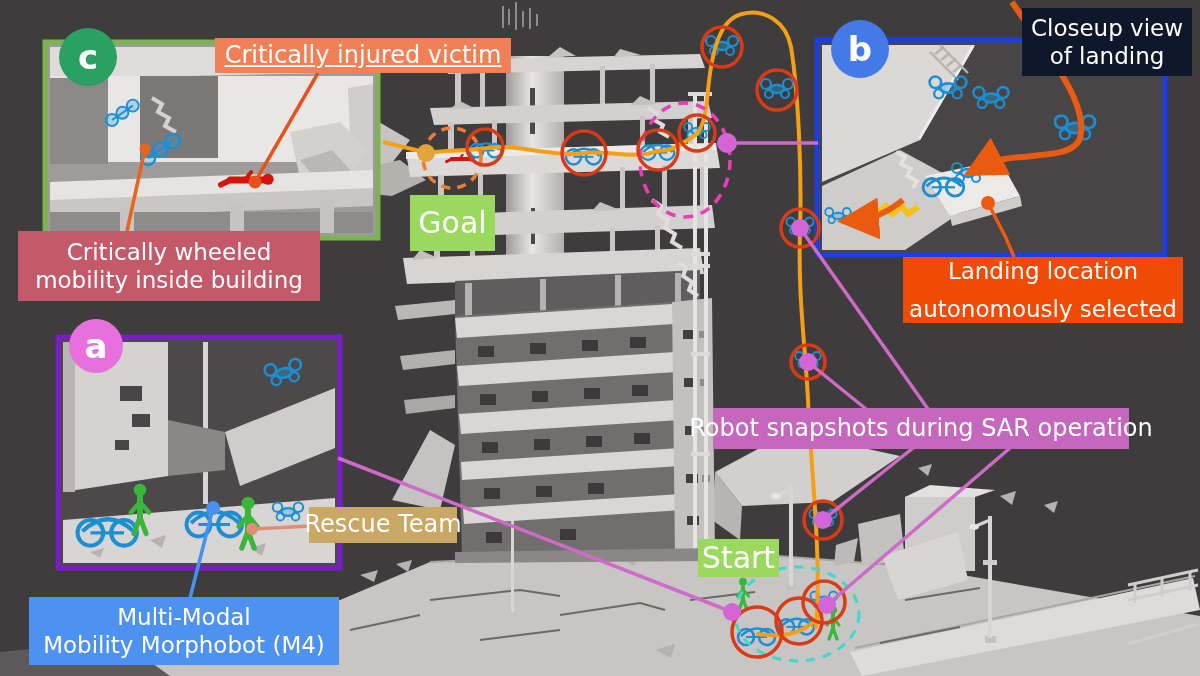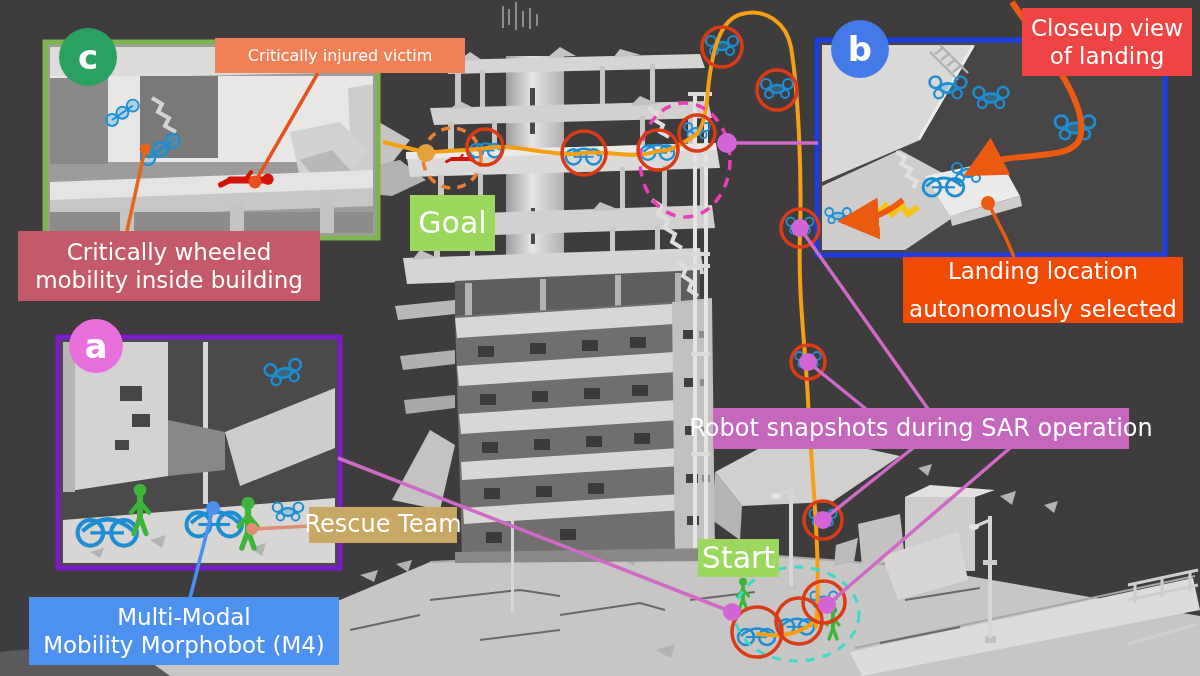--- a/index.html
+++ b/index.html
@@ -12,22 +12,22 @@
     position:absolute;color:#fff;display:flex;flex-direction:column;
     align-items:center;justify-content:center;text-align:center;
     line-height:1.22;box-sizing:border-box;white-space:nowrap;
   }
   .badge{
     position:absolute;border-radius:50%;color:#fff;font-weight:bold;
     display:flex;align-items:center;justify-content:center;
     font-size:34px;
   }
   
-  .lbl-victim   {left:215px;top:38px;width:250px;height:35px;font-size:16px;background:#f28057;}
-  .lbl-closeup  {left:1022px;top:8px;width:170px;height:68px;font-size:23px;background:#ef4444;}
+  .lbl-victim   {left:215px;top:38px;width:296px;height:35px;font-size:24px;background:#f28057;text-decoration:underline;}
+  .lbl-closeup  {left:1022px;top:8px;width:170px;height:68px;font-size:23px;background:#0f172a;}
   .lbl-unintr   {left:18px;top:231px;width:302px;height:70px;font-size:23px;background:#c4596a;}
   .lbl-goal     {left:410px;top:195px;width:85px;height:56px;font-size:30px;background:#9bd95e;}
   .lbl-landing  {left:903px;top:257px;width:280px;height:66px;font-size:23px;background:#f04a04;justify-content:space-between;}
   .lbl-snaps    {left:713px;top:408px;width:416px;height:41px;font-size:24px;background:#c667be;align-items:center;}
   .lbl-rescue   {left:309px;top:507px;width:148px;height:36px;font-size:24px;background:#c9a765;}
   .lbl-start    {left:698px;top:539px;width:81px;height:38px;font-size:30px;background:#9bd95e;}
   .lbl-m4       {left:29px;top:597px;width:310px;height:68px;font-size:23px;background:#4d92f0;}
   .badge-c{left:59px;top:28px;width:58px;height:58px;background:#2aa061;}
   .badge-b{left:831px;top:20px;width:58px;height:58px;background:#4479e8;}
   .badge-a{left:69px;top:319px;width:54px;height:54px;background:#e770dc;}

